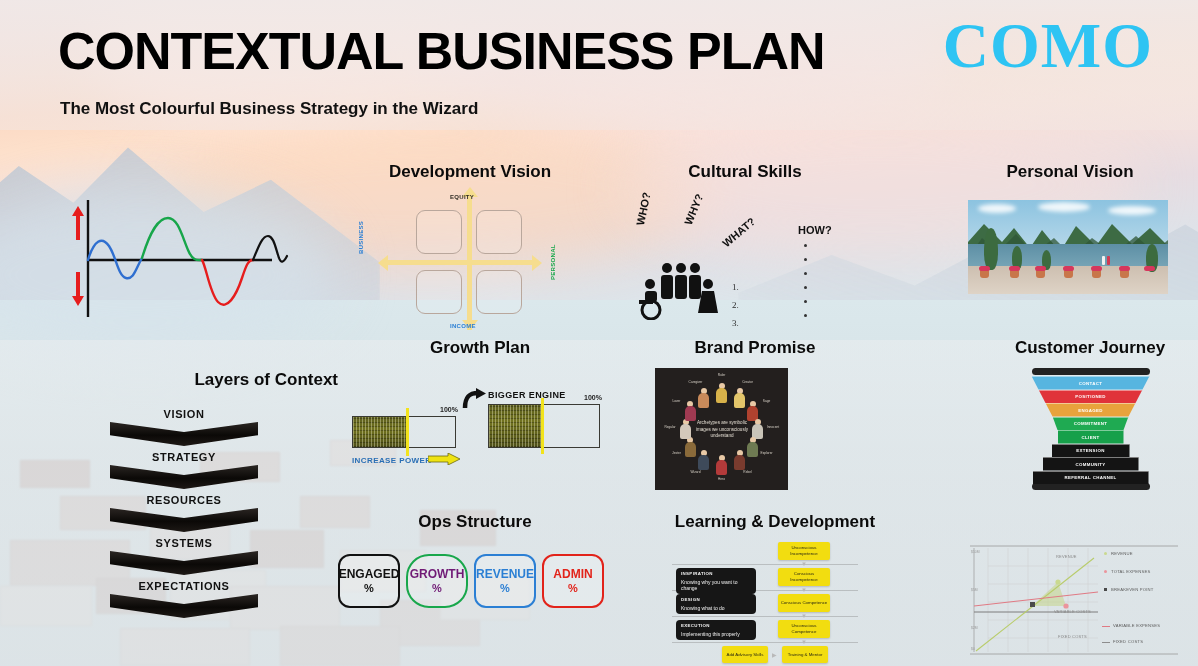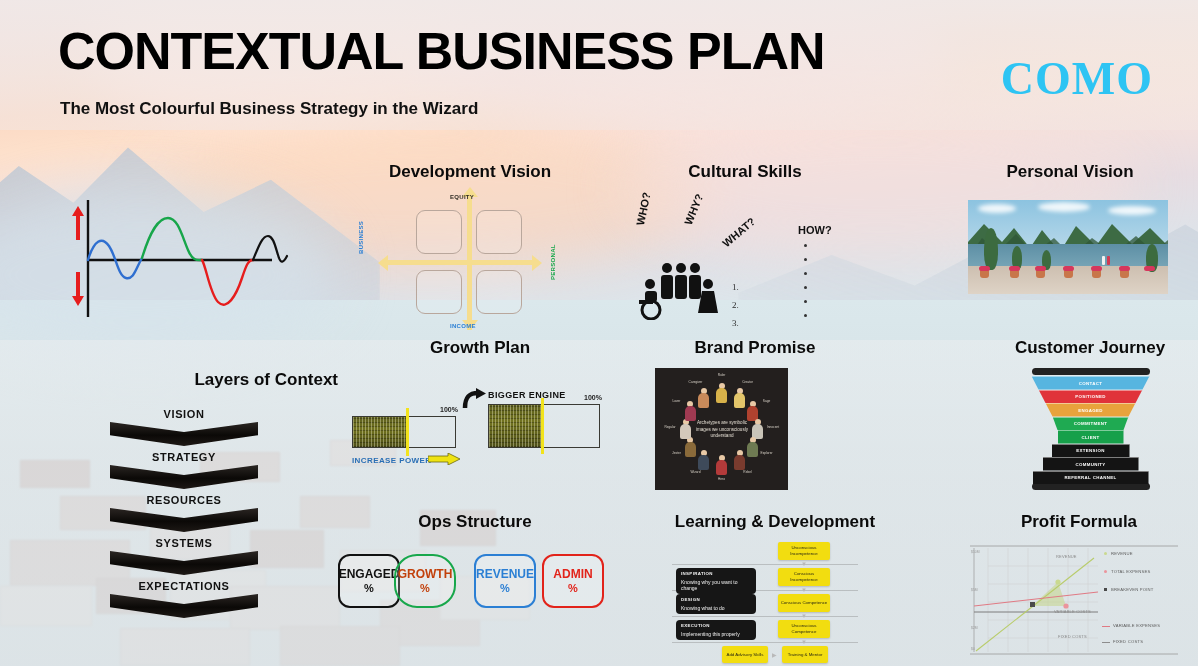--- a/index.html
+++ b/index.html
@@ -70,22 +70,22 @@
     color:#000; transform: scaleX(1.02); transform-origin:left center;
     white-space:nowrap;
   }
   #subtitle {
     position:absolute; left:60px; top:99px;
     font-size:17px; font-weight:700; color:#111;
   }
   #logo {
     position:absolute; right:45px; top:14px;
     font-family:"Liberation Serif", serif;
-    font-weight:700; font-size:46px; letter-spacing:1px;
-    color:#2ec4f3; line-height:1;margin-top:42px;
+    font-weight:700; font-size:64px; letter-spacing:1px;
+    color:#2ec4f3; line-height:1;
   }
 
   
   .panel { position:absolute; }
   .ptitle {
     font-size:17px; font-weight:700; color:#0b0b0b;
     text-align:center; white-space:nowrap;
   }
 
   
@@ -531,21 +531,21 @@
       </div>
     </div>
 </div>
 
 <div class="panel" id="p-ops">
   <div class="ptitle">Ops Structure</div>
   <div class="ops-box" id="ops0" style="left: 8px; border-color: rgb(17, 17, 17); color: rgb(17, 17, 17);">
     <div>ENGAGED</div>
     <div class="ops-pct">%</div>
   </div>
-  <div class="ops-box" id="ops1" style="left: 64px; border-color: rgb(24, 167, 75); color: #c2410c; border-radius: 23px;">
+  <div class="ops-box" id="ops1" style="left: 76px; border-color: rgb(24, 167, 75); color: #701a75; border-radius: 23px;">
     <div>GROWTH</div>
     <div class="ops-pct">%</div>
   </div>
   <div class="ops-box" id="ops2" style="left: 144px; border-color: rgb(43, 127, 212); color: rgb(43, 127, 212);">
     <div>REVENUE</div>
     <div class="ops-pct">%</div>
   </div>
   <div class="ops-box" id="ops3" style="left: 212px; border-color: rgb(226, 35, 26); color: rgb(226, 35, 26);">
     <div>ADMIN</div>
     <div class="ops-pct">%</div>
@@ -583,21 +583,20 @@
     <div class="ld-arrow" style="left:151px; top:75px;">▼</div>
     <div class="ld-arrow" style="left:151px; top:101px;">▼</div>
 
     <div class="ld-yellow" style="left:72px;  top:108px; width:46px; height:17px;">Add Advisory Skills</div>
     <div class="ld-arrow" style="left:122px; top:113px;">▶</div>
     <div class="ld-yellow" style="left:132px; top:108px; width:46px; height:17px;">Training &amp; Mentor</div>
   </div>
 </div>
 
 <div class="panel" id="p-profit">
-  <div class="ptitle">Profit Formula</div>
   <div id="bechart">
     <svg width="215" height="112" viewBox="0 0 215 112">
       <line x1="0" y1="2" x2="208" y2="2" stroke="#9a9a9a" stroke-width=".8"></line>
       <line x1="0" y1="110" x2="208" y2="110" stroke="#9a9a9a" stroke-width=".8"></line>
       <g stroke="#cfcfcf" stroke-width=".5">
         <line x1="18" y1="4" x2="18" y2="108"></line>
           <line x1="38" y1="4" x2="38" y2="108"></line>
         <line x1="58" y1="4" x2="58" y2="108"></line>
           <line x1="78" y1="4" x2="78" y2="108"></line>
         <line x1="98" y1="4" x2="98" y2="108"></line>

